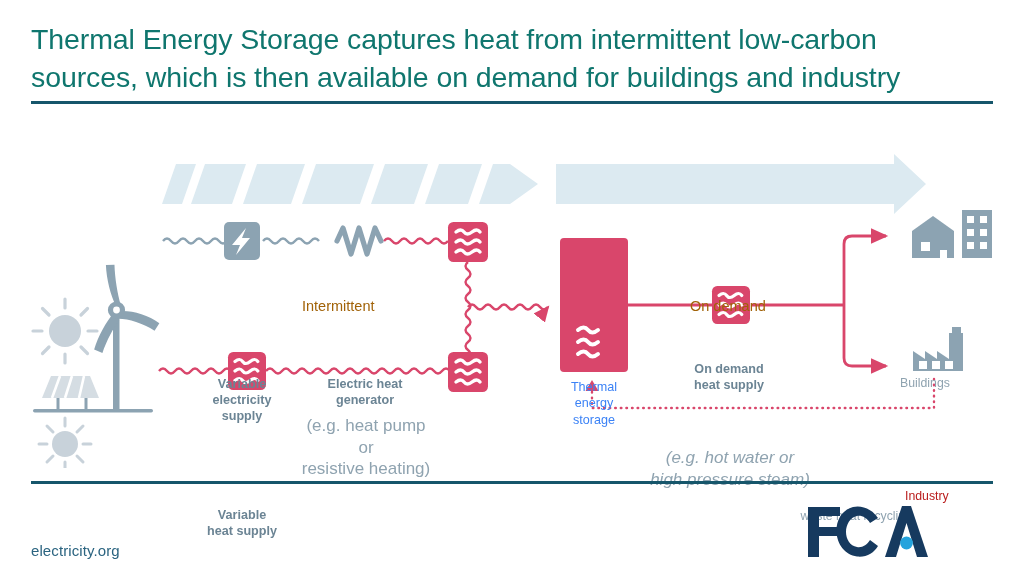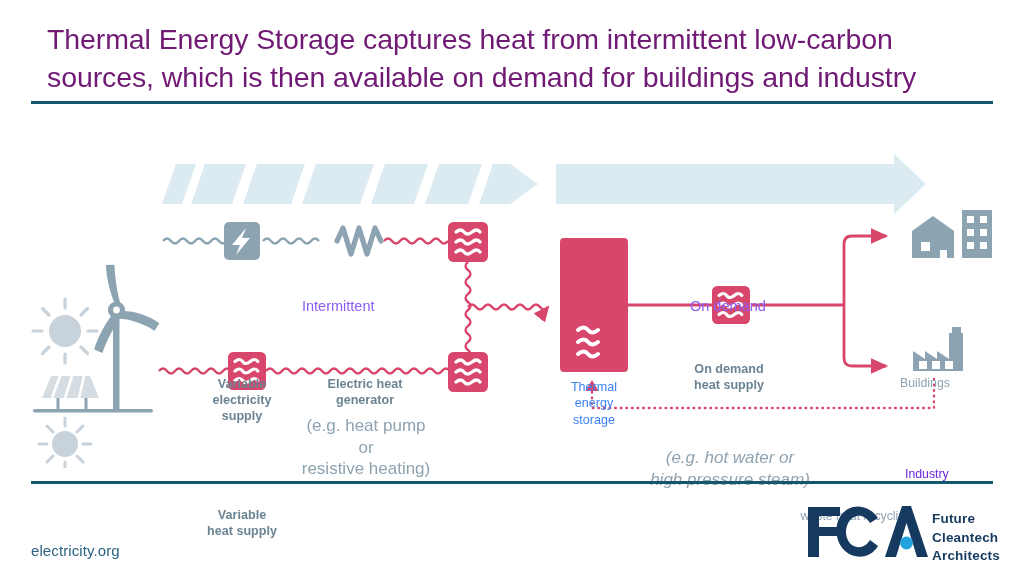--- a/index.html
+++ b/index.html
@@ -13,23 +13,22 @@
   }
   .page { position: absolute; inset: 0; }
 
   
   .title {
     position: absolute;
     left: 31px; top: 20px; width: 960px;
     font-size: 28.5px;
     line-height: 1.34;
     font-weight: 400;
-    color: #701a75;
+    color: #0f766e;
     letter-spacing: -0.1px;
-    margin-left: 16px;
   }
   .title-rule {
     position: absolute;
     left: 31px; top: 101px; width: 962px; height: 3px;
     background: #16566b;
   }
 
   
   .footer-rule {
     position: absolute;
@@ -54,21 +53,21 @@
     color: #163a5f; letter-spacing: 0.2px;
   }
 
   
   .diagram { position: absolute; left: 0; top: 118px; width: 1024px; height: 350px; }
   .diag-svg { position: absolute; left: 0; top: 0; }
 
   
   .banner-label {
     position: absolute;
-    font-size: 14.5px; color: #8b5cf6; font-weight: 400;
+    font-size: 14.5px; color: #a16207; font-weight: 400;
     white-space: nowrap;
   }
   #lbl-intermittent { left: 302px; top: 180px; }
   #lbl-ondemand     { left: 690px; top: 180px; }
 
   
   .node-label {
     position: absolute;
     text-align: center;
     color: #6b8494;
@@ -92,22 +91,22 @@
   #sub-ehg      { left: 298px; top: 297px; width: 136px; }
   #lbl-varheat  { left: 186px; top: 390px; width: 112px; }
   #lbl-ondemand-hs { left: 666px; top: 244px; width: 126px; }
   #sub-ondemand-hs { left: 650px; top: 329px; width: 160px; font-style: italic; }
   #sub-bricks   { left: 540px; top: 373px; width: 156px; }
   #lbl-waste    { left: 780px; top: 391px; width: 132px;
                   color: #8fa3b0; font-size: 12.3px; font-weight: 400;
                   text-align: right; }
   #lbl-buildings { left: 900px; top: 258px; width: 110px;
                    color: #8fa3b0; font-size: 12.3px; font-weight: 400; text-align: left; }
-  #lbl-industry  { left: 905px; top: 349px; width: 110px;
-                   color: #6d28d9; font-size: 12.3px; font-weight: 400; text-align: left; }
+  #lbl-industry  { left: 905px; top: 371px; width: 110px;
+                   color: #b91c1c; font-size: 12.3px; font-weight: 400; text-align: left; }
 
   
   .storage-text {
     position: absolute;
     left: 560px; top: 261px; width: 68px;
     text-align: center; color: #3b82f6;
     font-size: 12.6px; font-weight: 400; line-height: 1.3;
     white-space: pre-line;
   }
 </style>
@@ -352,18 +351,15 @@
 
       <path d="M2,4 L34,4 L34,13 L13,13 L13,24 L31,24 L31,33 L13,33 L13,54 L2,54 Z" fill="#163a5f"></path>
 
       <path d="M72,15 C66,6 56,2 47,4 C36,7 30,17 30.5,29 C31,41 39,52 51,53.5
                C60,54.6 68,50 72,43 L64,37 C61,42 56,45 51,44 C44,43 40,36 40,29
                C40,22 44,14 51,13 C56,12.2 61,15 64,20 Z" fill="#163a5f"></path>
 
       <path d="M96,3 L105,3 L122,54 L111,54 L100.5,20 L90,54 L79,54 Z" fill="#163a5f"></path>
       <circle cx="100.5" cy="40" r="6.4" fill="#23a3dd"></circle>
     </svg>
-    <div class="logo-words">Future
-Cleantech
-Architects</div>
   </div>
 
 </div>
 
 </body></html>

